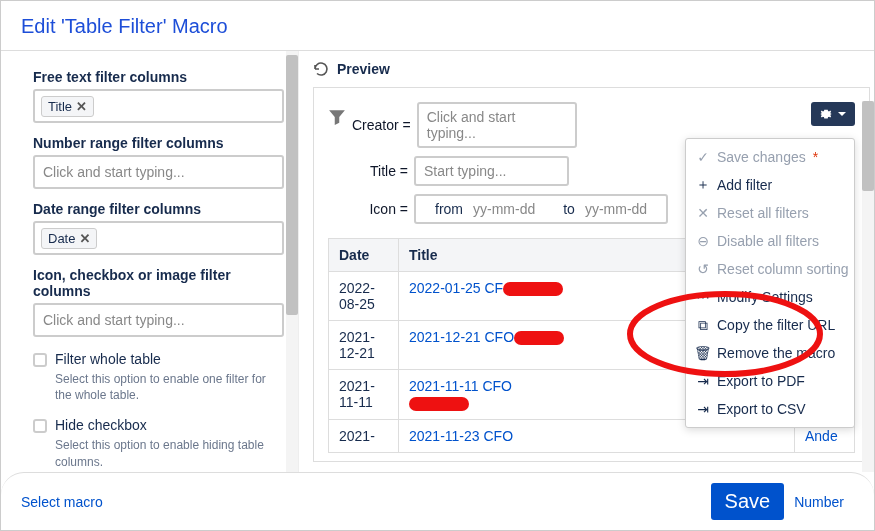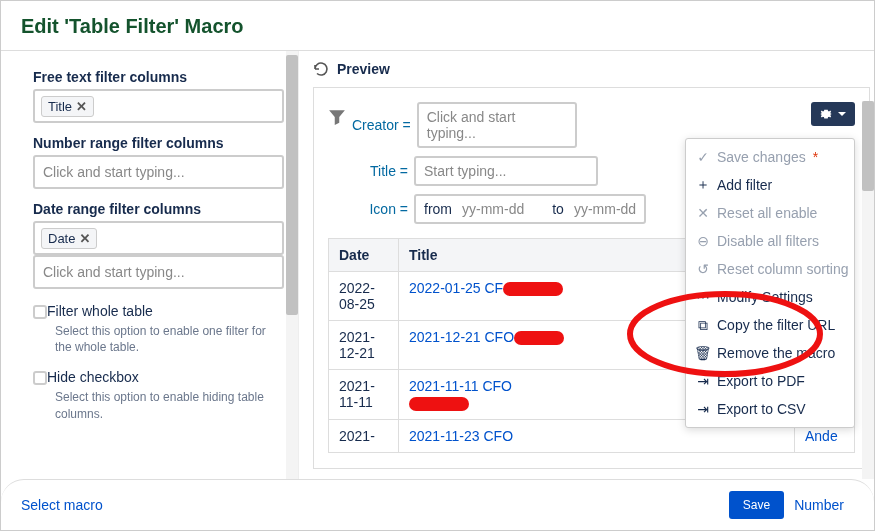--- a/index.html
+++ b/index.html
@@ -1,63 +1,63 @@
 <!DOCTYPE html>
 <html><head>
 <meta charset="utf-8">
 <style>
 * { box-sizing: border-box; margin: 0; padding: 0; }
 body { font-family: -apple-system, BlinkMacSystemFont, "Segoe UI", Arial, sans-serif; font-size: 14px; color: #172b4d; background: #fff; width: 875px; height: 531px; position: relative; overflow: hidden; }
 .dialog { width: 875px; height: 531px; display: flex; flex-direction: column; border: 1px solid #ccc; }
 .dialog-header { padding: 14px 20px 12px; border-bottom: 1px solid #ddd; }
-.dialog-header h2 { font-size: 20px; font-weight: 700; color: #14532d; }
+.dialog-header h2 { font-size: 20px; font-weight: 400; color: #1d4ed8; }
 .dialog-body { flex: 1; display: flex; overflow: hidden; margin-left: 18px; }
 .left-panel { width: 280px; padding: 10px 14px; border-right: 1px solid #eee; overflow-y: auto; position: relative; }
 .left-scroll { position: absolute; right: 0; top: 0; width: 12px; height: 100%; }
 .scroll-track { background: #f4f4f4; height: 100%; width: 12px; }
 .scroll-thumb { background: #c1c1c1; width: 12px; border-radius: 2px; }
 .left-thumb { height: 260px; position: absolute; top: 4px; }
 .section-label { font-size: 14px; font-weight: 600; color: #172b4d; margin: 8px 0 4px; }
 .tag-box { border: 2px solid #ccc; border-radius: 3px; padding: 4px 6px; min-height: 34px; display: flex; align-items: center; flex-wrap: wrap; }
 .tag { background: #f4f5f7; border: 1px solid #ccc; border-radius: 3px; padding: 2px 6px; font-size: 13px; display: inline-flex; align-items: center; gap: 4px; }
 .tag .x { color: #555; font-weight: bold; cursor: pointer; }
 .placeholder-input { color: #888; padding: 2px; }
-.checkbox-row { display: flex; align-items: flex-start; gap: 0; margin-top: 14px; }
+.checkbox-row { display: flex; align-items: flex-start; gap: 8px; margin-top: 14px; }
 .chk { width: 14px; height: 14px; border: 2px solid #ccc; border-radius: 3px; margin-top: 2px; flex-shrink: 0; }
 .chk-label { font-size: 14px; font-weight: 400; color: #172b4d; }
 .chk-desc { font-size: 12px; color: #6b778c; margin: 4px 0 0 22px; line-height: 1.35; }
 .right-panel { flex: 1; padding: 10px 4px 10px 14px; display: flex; flex-direction: column; overflow: hidden; position: relative; }
 .preview-head { display: flex; align-items: center; gap: 8px; font-weight: 600; margin-bottom: 10px; }
 .refresh-icon { width: 16px; height: 16px; }
 .preview-box { border: 1px solid #ddd; flex: 1; overflow: auto; padding: 14px 14px 0 14px; position: relative; }
 .filter-bar { display: flex; align-items: flex-start; gap: 6px; margin-bottom: 14px; position: relative; }
 .funnel { width: 18px; height: 18px; margin-top: 6px; flex-shrink: 0; }
 .filters { display: flex; flex-direction: column; gap: 8px; }
 .filter-row { display: flex; align-items: center; gap: 6px; }
-.filter-label { font-size: 14px; color: #0369a1; text-align: right; min-width: 56px; }
+.filter-label { font-size: 14px; color: #0f172a; text-align: right; min-width: 56px; }
 .filter-input { border: 2px solid #ccc; border-radius: 3px; padding: 5px 8px; font-size: 14px; color: #888; background: #fff; }
-.date-box { border: 2px solid #ccc; border-radius: 3px; padding: 5px 8px; display: flex; align-items: center; gap: 10px; font-size: 14px; }
+.date-box { border: 2px solid #ccc; border-radius: 3px; padding: 5px 19px; display: flex; align-items: center; gap: 10px; font-size: 14px; }
 .date-ph { color: #888; }
 .gear-btn { position: absolute; top: 0; right: 0; background: #253858; color: #fff; border-radius: 3px; padding: 5px 8px; display: flex; align-items: center; gap: 4px; cursor: pointer; }
 .dropdown-menu { position: absolute; top: 36px; right: 0; width: 170px; background: #fff; border: 1px solid #ccc; border-radius: 3px; box-shadow: 0 2px 8px rgba(0,0,0,0.15); z-index: 10; padding: 4px 0; }
 .menu-item { padding: 6px 10px; font-size: 14px; color: #172b4d; display: flex; align-items: center; gap: 7px; cursor: pointer; white-space: nowrap; }
 .menu-item.disabled { color: #97a0af; }
 .menu-item .star { color: #de350b; }
 .mi-icon { width: 14px; height: 14px; flex-shrink: 0; display: inline-flex; align-items: center; justify-content: center; }
 .table { width: 100%; border-collapse: collapse; font-size: 14px; }
 .table th { background: #f4f5f7; border: 1px solid #ddd; padding: 8px 10px; text-align: left; font-weight: 600; }
 .table td { border: 1px solid #ddd; padding: 8px 10px; vertical-align: top; }
 .link { color: #0052cc; cursor: pointer; }
 .redact { display: inline-block; background: #e11; border-radius: 10px; height: 14px; vertical-align: middle; }
 .redact.w50 { width: 60px; }
 .redact.w40 { width: 50px; }
 .dialog-footer { border-top: 1px solid #ddd; padding: 10px 20px; display: flex; align-items: center; border-radius: 23px; }
 .select-macro { color: #0052cc; cursor: pointer; }
 .spacer { flex: 1; }
-.btn-primary { background: #0052cc; color: #fff; border: none; border-radius: 3px; padding: 7px 14px; font-size: 12px; cursor: pointer; }
+.btn-primary { background: #0052cc; color: #fff; border: none; border-radius: 3px; padding: 7px 14px; font-size: 20px; cursor: pointer; }
 .btn-link { background: none; border: none; color: #0052cc; padding: 7px 10px; font-size: 14px; cursor: pointer; }
 .right-scroll { position: absolute; right: 0; top: 50px; width: 12px; height: calc(100% - 50px); }
 .right-thumb { height: 90px; position: absolute; top: 0; }
 .annot { position: absolute; pointer-events: none; z-index: 20; }
 </style>
 </head>
 <body>
 
 <div class="dialog">
   <div class="dialog-header">
@@ -81,20 +81,21 @@
       </div>
 
       <div class="section-label" style="margin-top:12px">Date range filter columns</div>
       <div class="tag-box">
         <span class="tag">
           <span>Date</span>
           <span class="x">✕</span>
         </span>
       </div>
 
+      <div class="section-label" style="margin-top:12px">Icon, checkbox or image filter columns</div>
       <div class="tag-box">
         <span class="placeholder-input">Click and start typing...</span>
       </div>
 
       <div class="checkbox-row">
         <div class="chk"></div>
         <div class="chk-label">Filter whole table</div>
       </div>
       <div class="chk-desc">Select this option to enable one filter for the whole table.</div>
 
@@ -124,21 +125,21 @@
           <svg class="funnel" viewBox="0 0 16 16">
               <path fill="#777" d="M1 2h14l-5 6v5l-4 2V8z"></path>
             </svg>
           <div class="filters">
             <div class="filter-row">
               <span class="filter-label">Creator =</span>
               <div class="filter-input" style="width:160px">Click and start typing...</div>
             </div>
             <div class="filter-row">
               <span class="filter-label">Title =</span>
-              <div class="filter-input" style="width:184px">Start typing...</div>
+              <div class="filter-input" style="width:155px">Start typing...</div>
             </div>
             <div class="filter-row">
               <span class="filter-label">Icon =</span>
               <div class="date-box">
                 <span>from</span>
                 <span class="date-ph">yy-mm-dd</span>
                 <span style="margin-left:18px">to</span>
                 <span class="date-ph">yy-mm-dd</span>
               </div>
             </div>
@@ -158,21 +159,21 @@
                 <span class="mi-icon">✓</span>
                 <span>Save changes</span>
                 <span class="star">*</span>
               </div>
             <div class="menu-item">
                 <span class="mi-icon">＋</span>
                 <span>Add filter</span>
               </div>
             <div class="menu-item disabled">
                 <span class="mi-icon">✕</span>
-                <span>Reset all enable</span>
+                <span>Reset all filters</span>
               </div>
             <div class="menu-item disabled">
                 <span class="mi-icon">⊖</span>
                 <span>Disable all filters</span>
               </div>
             <div class="menu-item disabled">
                 <span class="mi-icon">↺</span>
                 <span>Reset column sorting</span>
               </div>
             <div class="menu-item">

